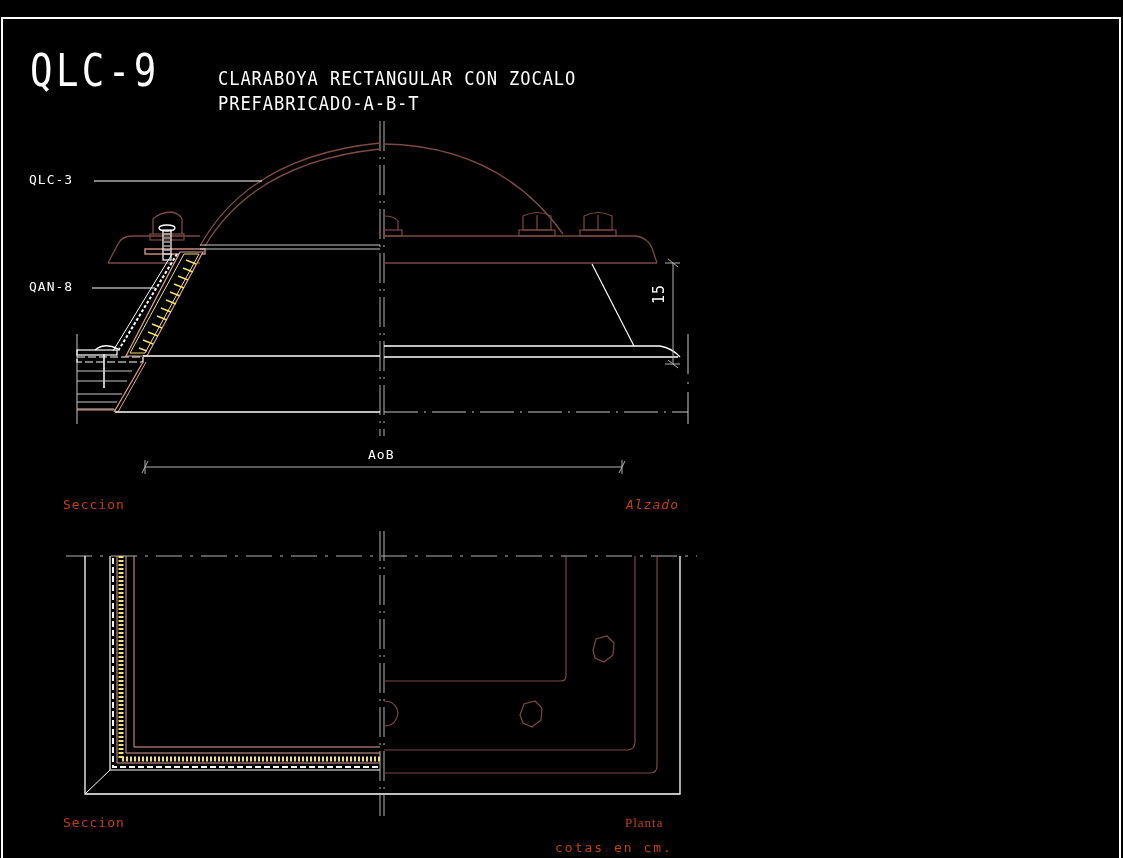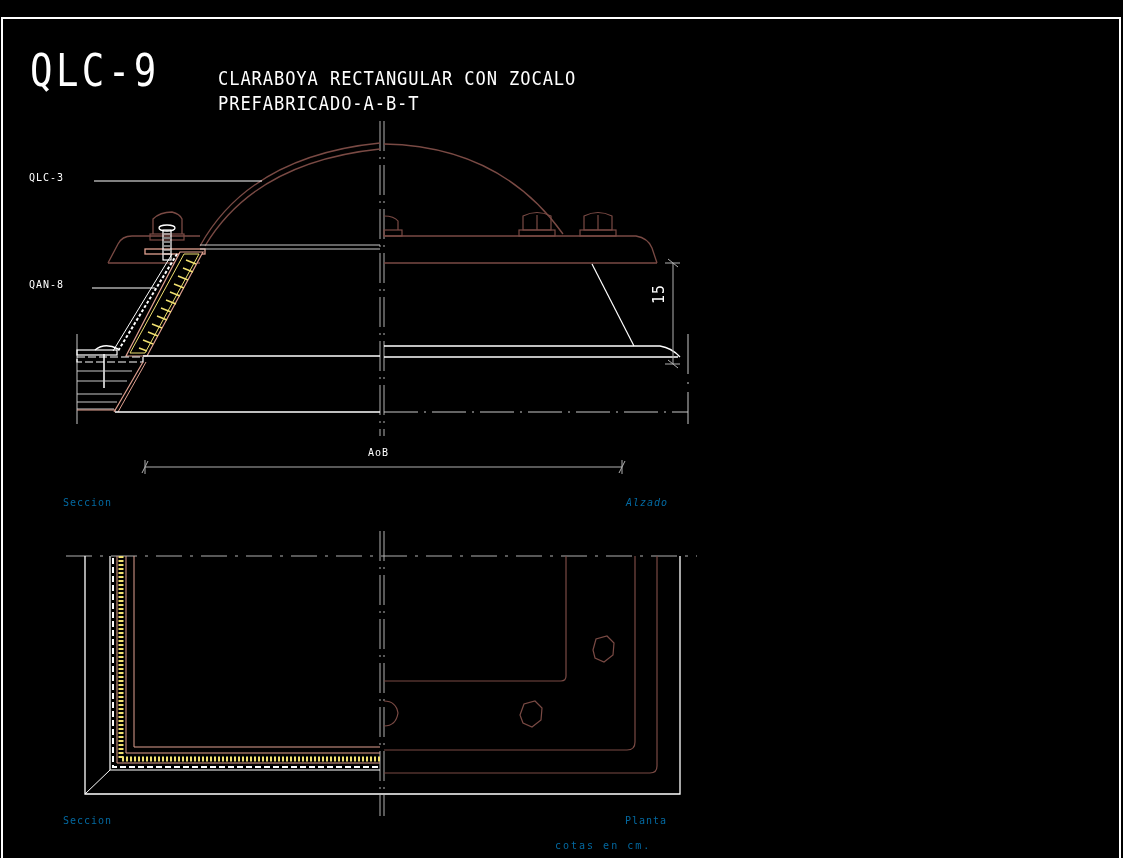--- a/index.html
+++ b/index.html
@@ -1,24 +1,24 @@
 <!DOCTYPE html>
 <html><head>
 <meta charset="utf-8">
 <style>
   html, body { margin: 0; padding: 0; background: #000; }
   body { width: 1123px; height: 858px; overflow: hidden; position: relative; font-family: "DejaVu Sans Mono", monospace; }
   #canvas { position: absolute; left: 0; top: 16px; width: 1123px; height: 858px; background: #000; }
   svg { position: absolute; left: 0; top: 0; }
   .txt { position: absolute; color: #fff; white-space: nowrap; font-family: "DejaVu Sans Mono", monospace; letter-spacing: 1px; line-height: 1; }
-  .txt.gray { color: #0369a1; }
+  .txt.gray { color: #c2410c; }
   .title-code { left: 30px; top: 33px; font-size: 44px; font-weight: 100; letter-spacing: 4px; transform: scaleX(0.85); transform-origin: left top; }
   .title-line1 { left: 218px; top: 53px; font-size: 19px; transform: scaleX(0.9); transform-origin: left top; }
   .title-line2 { left: 218px; top: 78px; font-size: 19px; transform: scaleX(0.9); transform-origin: left top; }
-  .lbl { font-size: 10px; }
+  .lbl { font-size: 13px; }
   .dim15 { left: 652px; top: 288px; font-size: 15px; transform: rotate(-90deg); transform-origin: left top; }
 </style>
 </head>
 <body>
 
 <div id="canvas">
 
   <svg width="1123" height="858" viewBox="0 0 1123 858">
 
     <rect x="2" y="2" width="1118" height="852" fill="none" stroke="#ffffff" stroke-width="2"></rect>
@@ -151,15 +151,15 @@
 
   <div class="txt lbl" style="left:29px; top:157px;">QLC-3</div>
   <div class="txt lbl" style="left:29px; top:264px;">QAN-8</div>
 
   <div class="txt lbl dim15">15</div>
   <div class="txt lbl" style="left:368px; top:432px;">AoB</div>
 
   <div class="txt lbl gray" style="left:63px; top:482px;">Seccion</div>
   <div class="txt lbl gray" style="left:626px; top:482px;font-style:italic;">Alzado</div>
   <div class="txt lbl gray" style="left:63px; top:800px;">Seccion</div>
-  <div class="txt lbl gray" style="left:625px; top:800px;">Planta</div>
+  <div class="txt lbl gray" style="left:625px; top:800px;font-family:Liberation Serif, serif;">Planta</div>
   <div class="txt lbl gray" style="left:555px; top:825px; letter-spacing:2px;">cotas en cm.</div>
 </div>
 
 </body></html>

